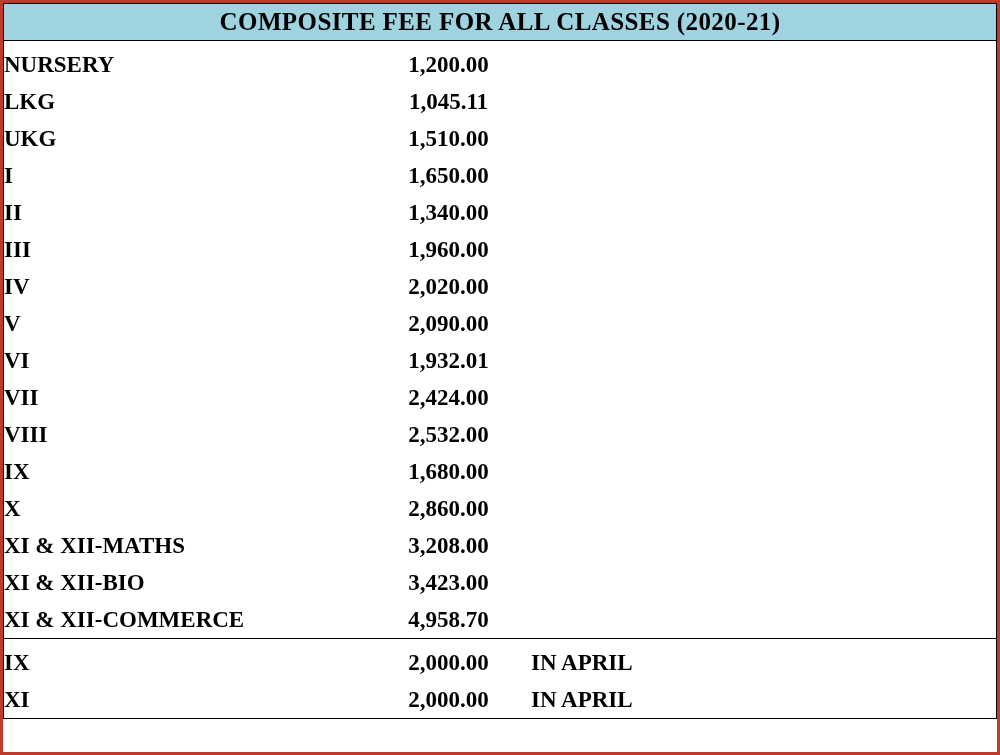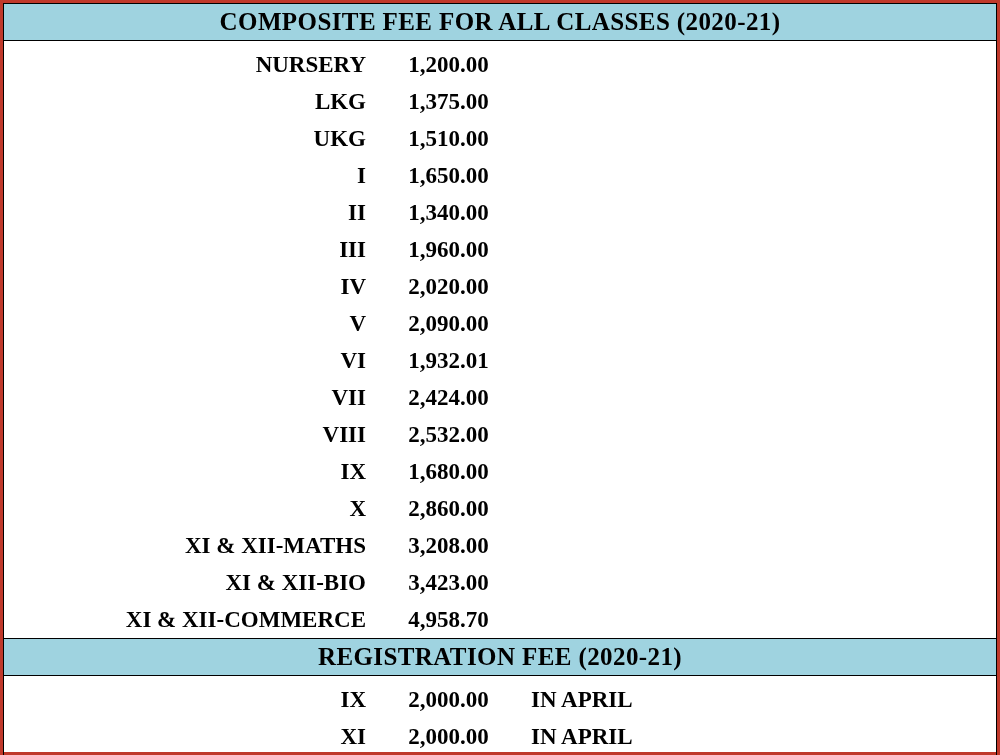--- a/index.html
+++ b/index.html
@@ -47,21 +47,21 @@
     font-size: 23px;
     height: 37px;
     line-height: 37px;
     border-left: none;
     border-right: none;
     border-top: none;
     border-bottom: none;
   }
   .col-class {
     width: 362px;
-    text-align: right;
+    text-align: left;
   }
   .col-amount {
     width: 165px;
     text-align: center;
     padding-right: 18px;
     box-sizing: border-box;
   }
   .col-note {
     width: 473px;
     text-align: left;
@@ -113,21 +113,21 @@
                 <td class="col-amount"></td>
                 <td class="col-note"></td>
               </tr>
               <tr>
                 <td class="row-cell col-class">NURSERY</td>
                 <td class="row-cell col-amount">1,200.00</td>
                 <td class="row-cell col-note"></td>
               </tr>
               <tr>
                 <td class="row-cell col-class">LKG</td>
-                <td class="row-cell col-amount">1,375.00</td>
+                <td class="row-cell col-amount">1,045.11</td>
                 <td class="row-cell col-note"></td>
               </tr>
               <tr>
                 <td class="row-cell col-class">UKG</td>
                 <td class="row-cell col-amount">1,510.00</td>
                 <td class="row-cell col-note"></td>
               </tr>
               <tr>
                 <td class="row-cell col-class">I</td>
                 <td class="row-cell col-amount">1,650.00</td>
@@ -191,23 +191,20 @@
               <tr>
                 <td class="row-cell col-class">XI &amp; XII-COMMERCE</td>
                 <td class="row-cell col-amount">4,958.70</td>
                 <td class="row-cell col-note"></td>
               </tr>
             </tbody>
           </table>
         </td>
       </tr>
 
-      <tr>
-        <td class="section-head outer-left outer-right" colspan="3">REGISTRATION FEE (2020-21)</td>
-      </tr>
 
       <tr>
         <td class="body-block" colspan="3">
           <table class="inner-table">
             <tbody>
               <tr class="spacer-row">
                 <td class="col-class"></td>
                 <td class="col-amount"></td>
                 <td class="col-note"></td>
               </tr>

